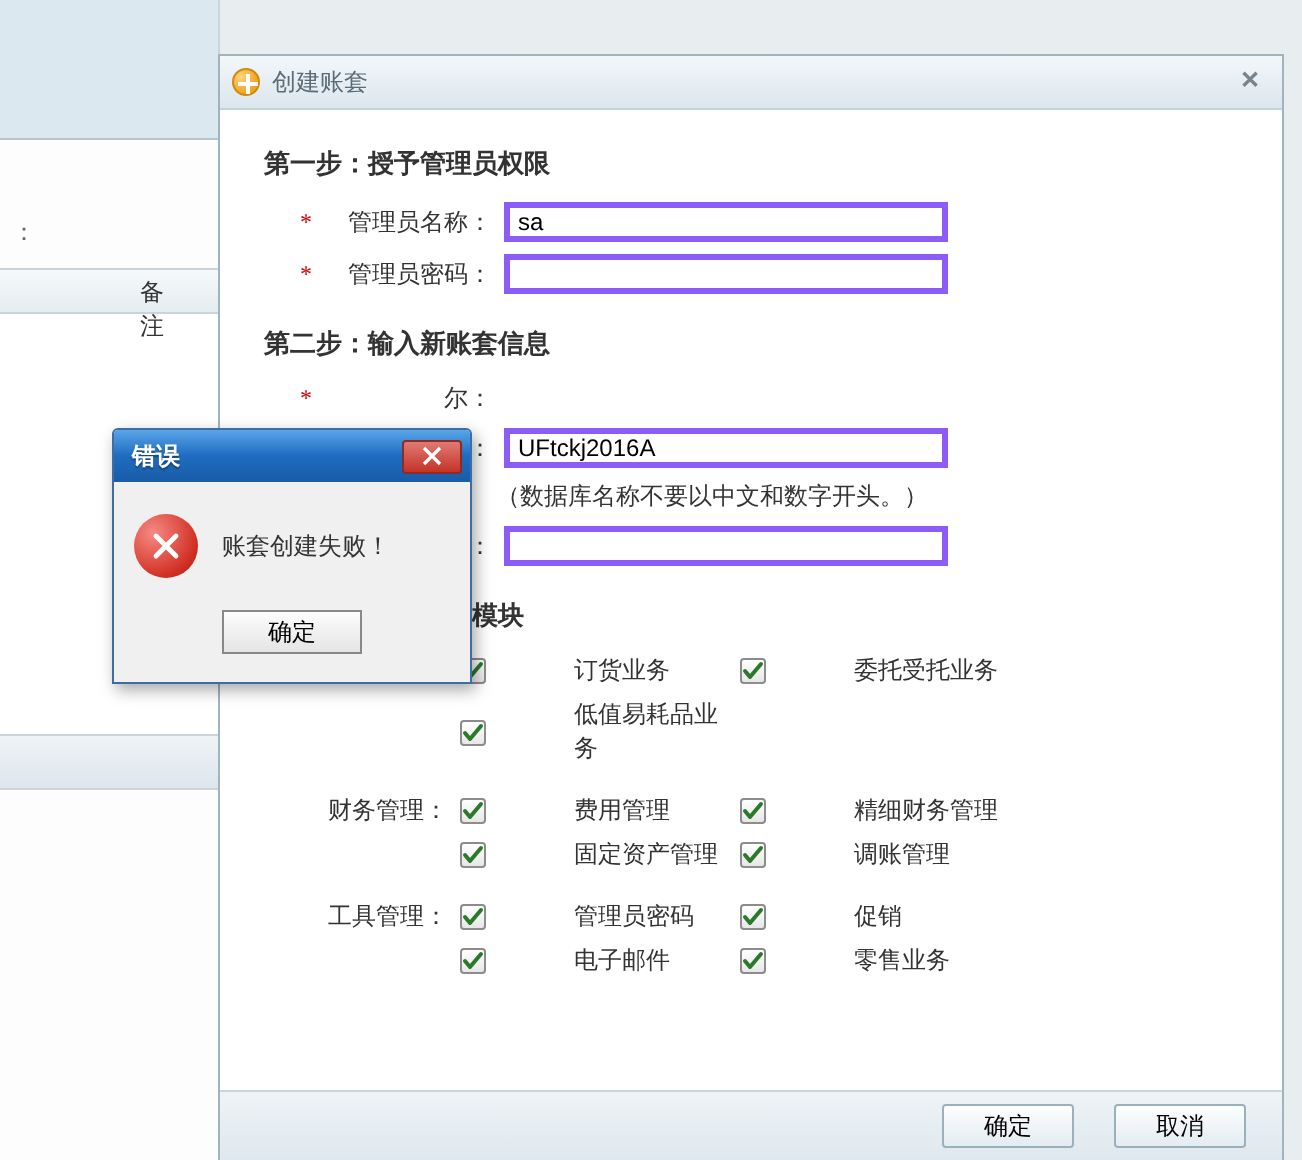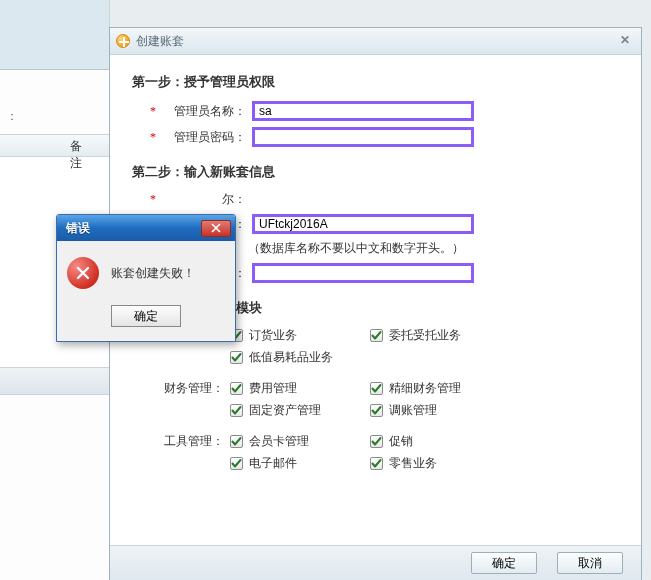--- a/index.html
+++ b/index.html
@@ -140,20 +140,21 @@
   }
   .mod-label {
     width: 74px;
     text-align: right;
     margin-right: 6px;
   }
   .chk-col {
     display: flex;
     align-items: center;
     width: 140px;
+    gap: 38px;
   }
   .faux-chk {
     width: 13px; height: 13px;
     border: 1px solid #8c8c8c;
     background: linear-gradient(#fff,#e7e7e7);
     border-radius: 2px;
     margin-right: 6px;
     display: inline-flex;
     align-items: center;
     justify-content: center;
@@ -371,21 +372,21 @@
           </div>
         </div>
         <div class="mod-row">
           <div class="mod-label">工具管理：</div>
           <div class="chk-col">
             <span class="faux-chk">
               <svg viewBox="0 0 11 11">
                 <path d="M1.5 5.5 L4 8.5 L9.5 2" stroke="#2a7a2a" stroke-width="2" fill="none" stroke-linecap="round" stroke-linejoin="round"></path>
               </svg>
             </span>
-            <span>会员卡管理</span>
+            <span>管理员密码</span>
           </div>
           <div class="chk-col">
             <span class="faux-chk">
               <svg viewBox="0 0 11 11">
                 <path d="M1.5 5.5 L4 8.5 L9.5 2" stroke="#2a7a2a" stroke-width="2" fill="none" stroke-linecap="round" stroke-linejoin="round"></path>
               </svg>
             </span>
             <span>促销</span>
           </div>
         </div>

